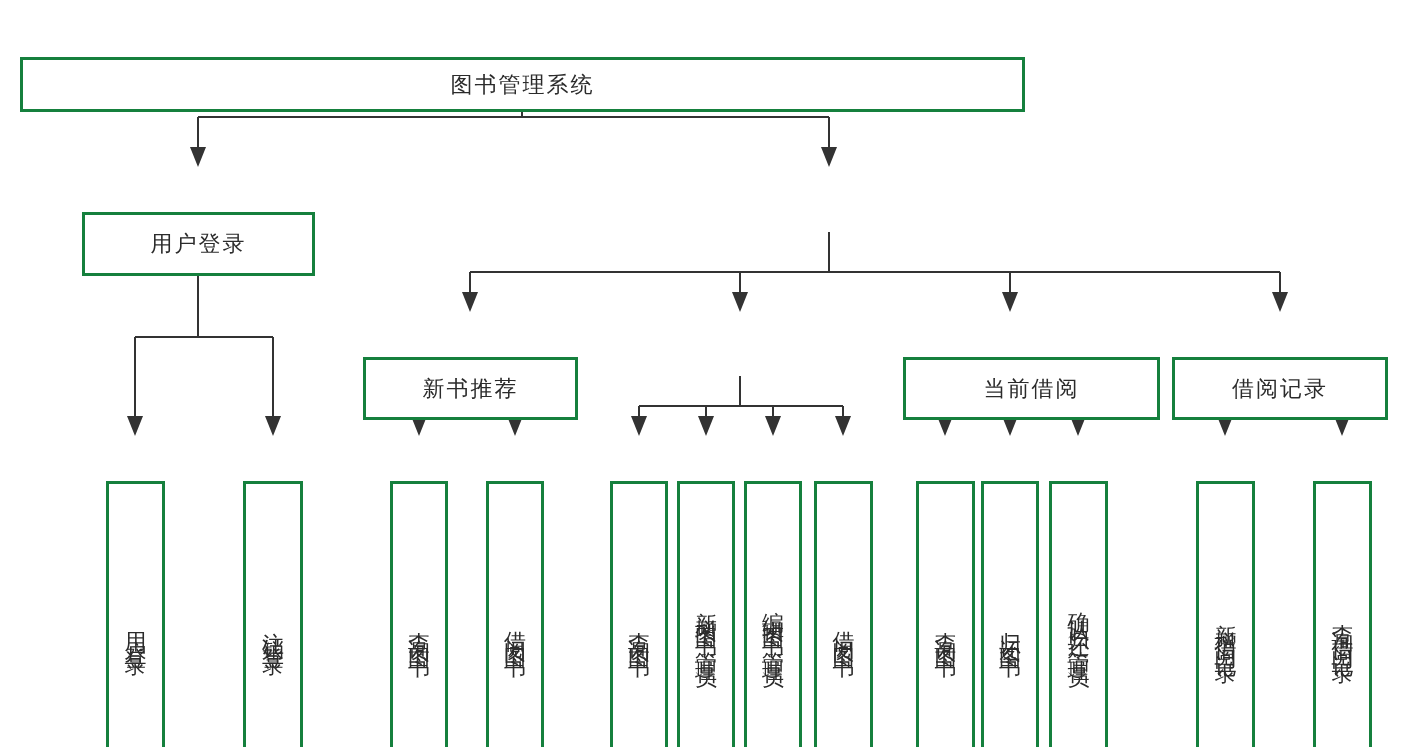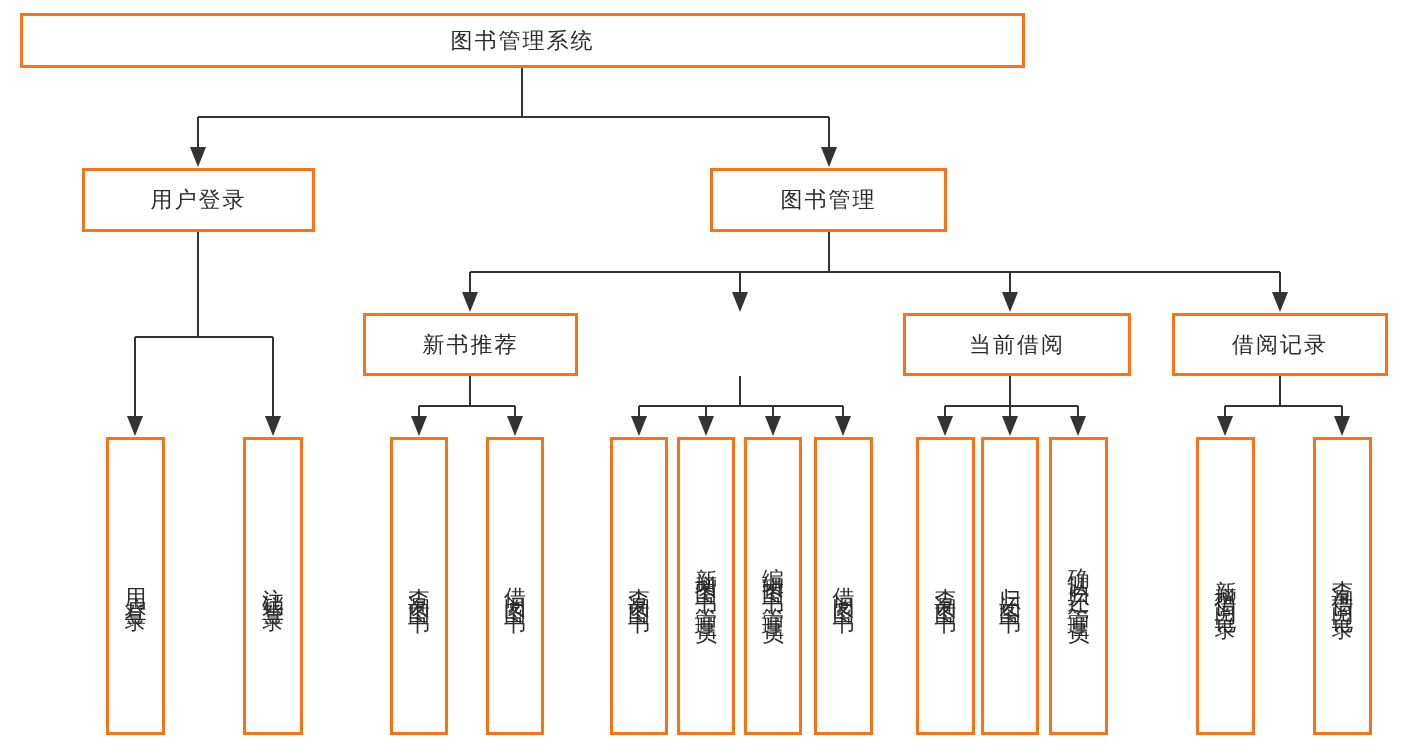--- a/index.html
+++ b/index.html
@@ -14,26 +14,27 @@
   }
   .edges {
     position: absolute;
     left: 0; top: 0;
     width: 1405px; height: 747px;
     pointer-events: none;
   }
   .node {
     position: absolute;
     box-sizing: border-box;
-    border: 3px solid #f97316;
+    border: 3px solid #15803d;
     background: #ffffff;
     display: flex;
     align-items: center;
     justify-content: center;
     z-index: 1;
+    margin-top: 44px;
   }
   .hbox {
     font-size: 22px;
     letter-spacing: 2px;
     white-space: nowrap;
   }
   .vbox {
     font-size: 22px;
     writing-mode: vertical-rl;
     text-orientation: mixed;
@@ -97,24 +98,23 @@
       <polygon points="1002,416 1018,416 1010,436"></polygon>
       <polygon points="1070,416 1086,416 1078,436"></polygon>
       <polygon points="1217,416 1233,416 1225,436"></polygon>
       <polygon points="1334,416 1350,416 1342,436"></polygon>
     </g>
   </svg>
 
   <div class="node hbox" style="left:20px; top:13px; width:1005px; height:55px;">图书管理系统</div>
 
   <div class="node hbox" style="left:82px; top:168px; width:233px; height:64px;">用户登录</div>
-  <div class="node hbox" style="left:710px; top:168px; width:237px; height:64px;">图书管理</div>
 
   <div class="node hbox" style="left:363px; top:313px; width:215px; height:63px;text-align:right;">新书推荐</div>
-  <div class="node hbox" style="left:903px; top:313px; width:228px; height:63px;">当前借阅</div>
+  <div class="node hbox" style="left:903px; top:313px; width:257px; height:63px;">当前借阅</div>
   <div class="node hbox" style="left:1172px; top:313px; width:216px; height:63px;">借阅记录</div>
 
   <div class="node vbox" style="left:106px; top:437px; width:59px; height:298px;">用户登录</div>
   <div class="node vbox" style="left:243px; top:437px; width:60px; height:298px;">注销登录</div>
 
   <div class="node vbox" style="left:390px; top:437px; width:58px; height:298px;">查询图书</div>
   <div class="node vbox" style="left:486px; top:437px; width:58px; height:298px;">借阅图书</div>
 
   <div class="node vbox" style="left:610px; top:437px; width:58px; height:298px;">查询图书</div>
   <div class="node vbox" style="left:677px; top:437px; width:58px; height:298px;">新增图书（管理员）</div>

